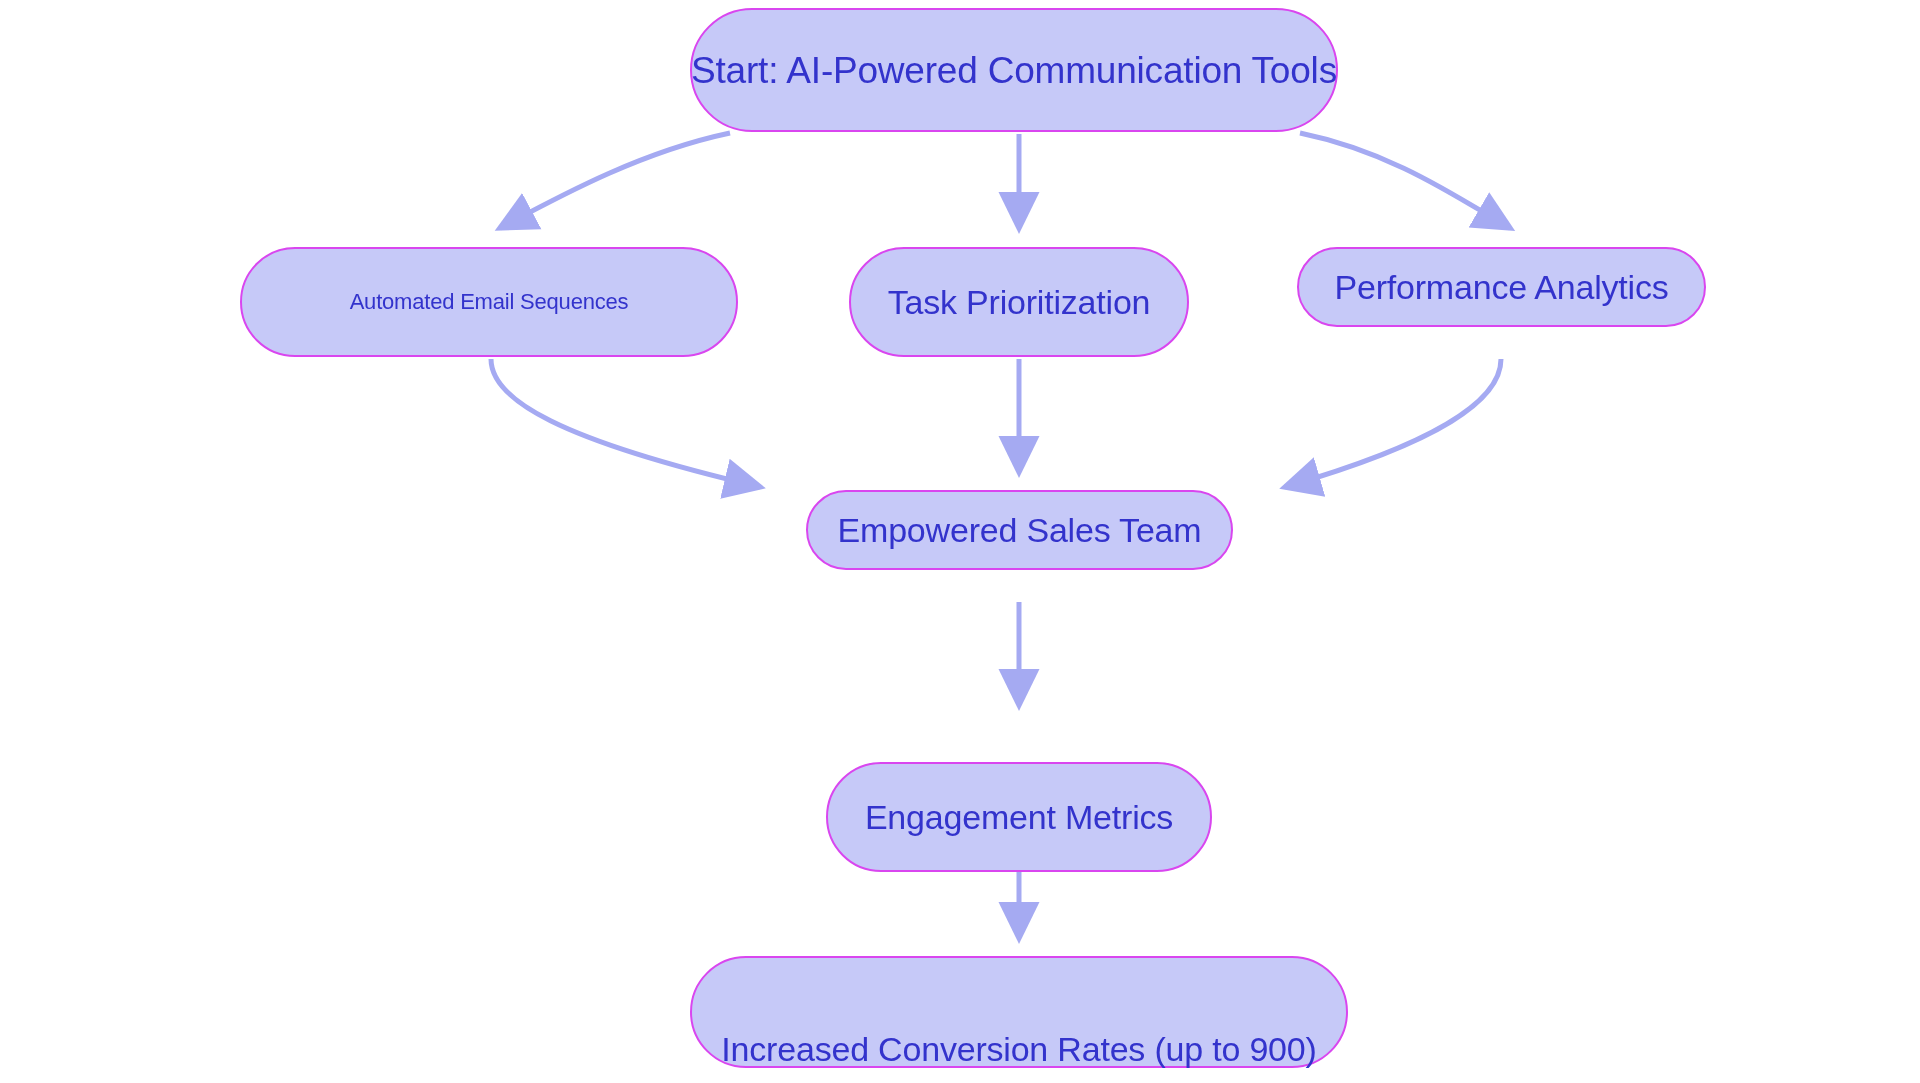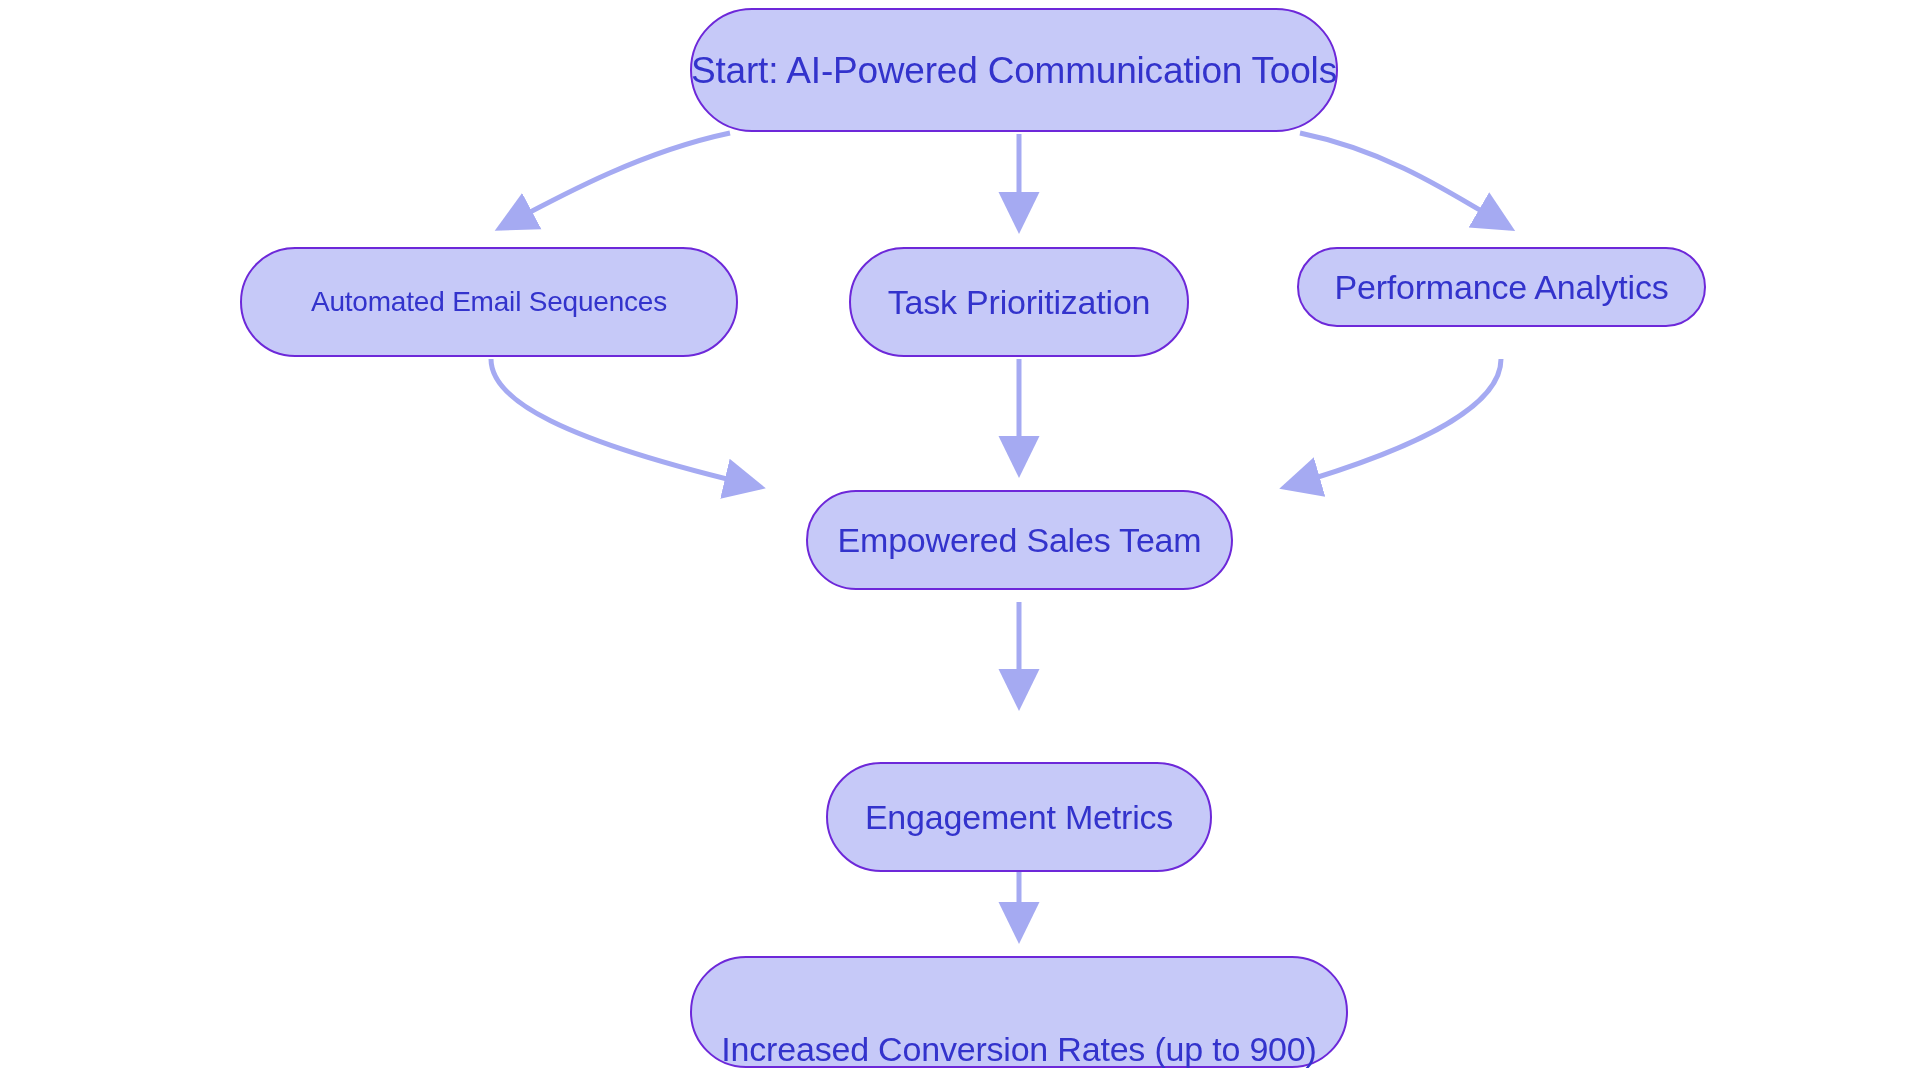--- a/index.html
+++ b/index.html
@@ -23,21 +23,21 @@
     left: 0;
     top: 0;
     width: 1920px;
     height: 1083px;
     pointer-events: none;
   }
   .node {
     position: absolute;
     box-sizing: border-box;
     background: #c6c9f8;
-    border: 2px solid #6d28d9;
+    border: 2px solid #d946ef;
     border-radius: 999px;
     display: flex;
     align-items: center;
     justify-content: center;
     color: #3333cc;
     letter-spacing: -0.2px;
     white-space: nowrap;
     z-index: 2;
   }
   .node-label {
@@ -45,33 +45,33 @@
     line-height: 1;
   }
   
   #node-start {
     left: 690px;  top: 8px;   width: 648px; height: 124px;
     font-size: 37px;
   }
   
   #node-email {
     left: 240px;  top: 247px; width: 498px; height: 110px;
-    font-size: 28px;
+    font-size: 22px;
   }
   #node-task {
     left: 849px;  top: 247px; width: 340px; height: 110px;
     font-size: 34px;
   }
   #node-analytics {
     left: 1297px; top: 247px; width: 409px; height: 80px;
     font-size: 34px;
   }
   
   #node-team {
-    left: 806px;  top: 490px; width: 427px; height: 100px;
+    left: 806px;  top: 490px; width: 427px; height: 80px;
     font-size: 34px;
   }
   
   #node-metrics {
     left: 826px;  top: 723px; width: 386px; height: 110px;
     font-size: 34px;
     margin-top: 39px;
   }
   
   #node-conversion {

